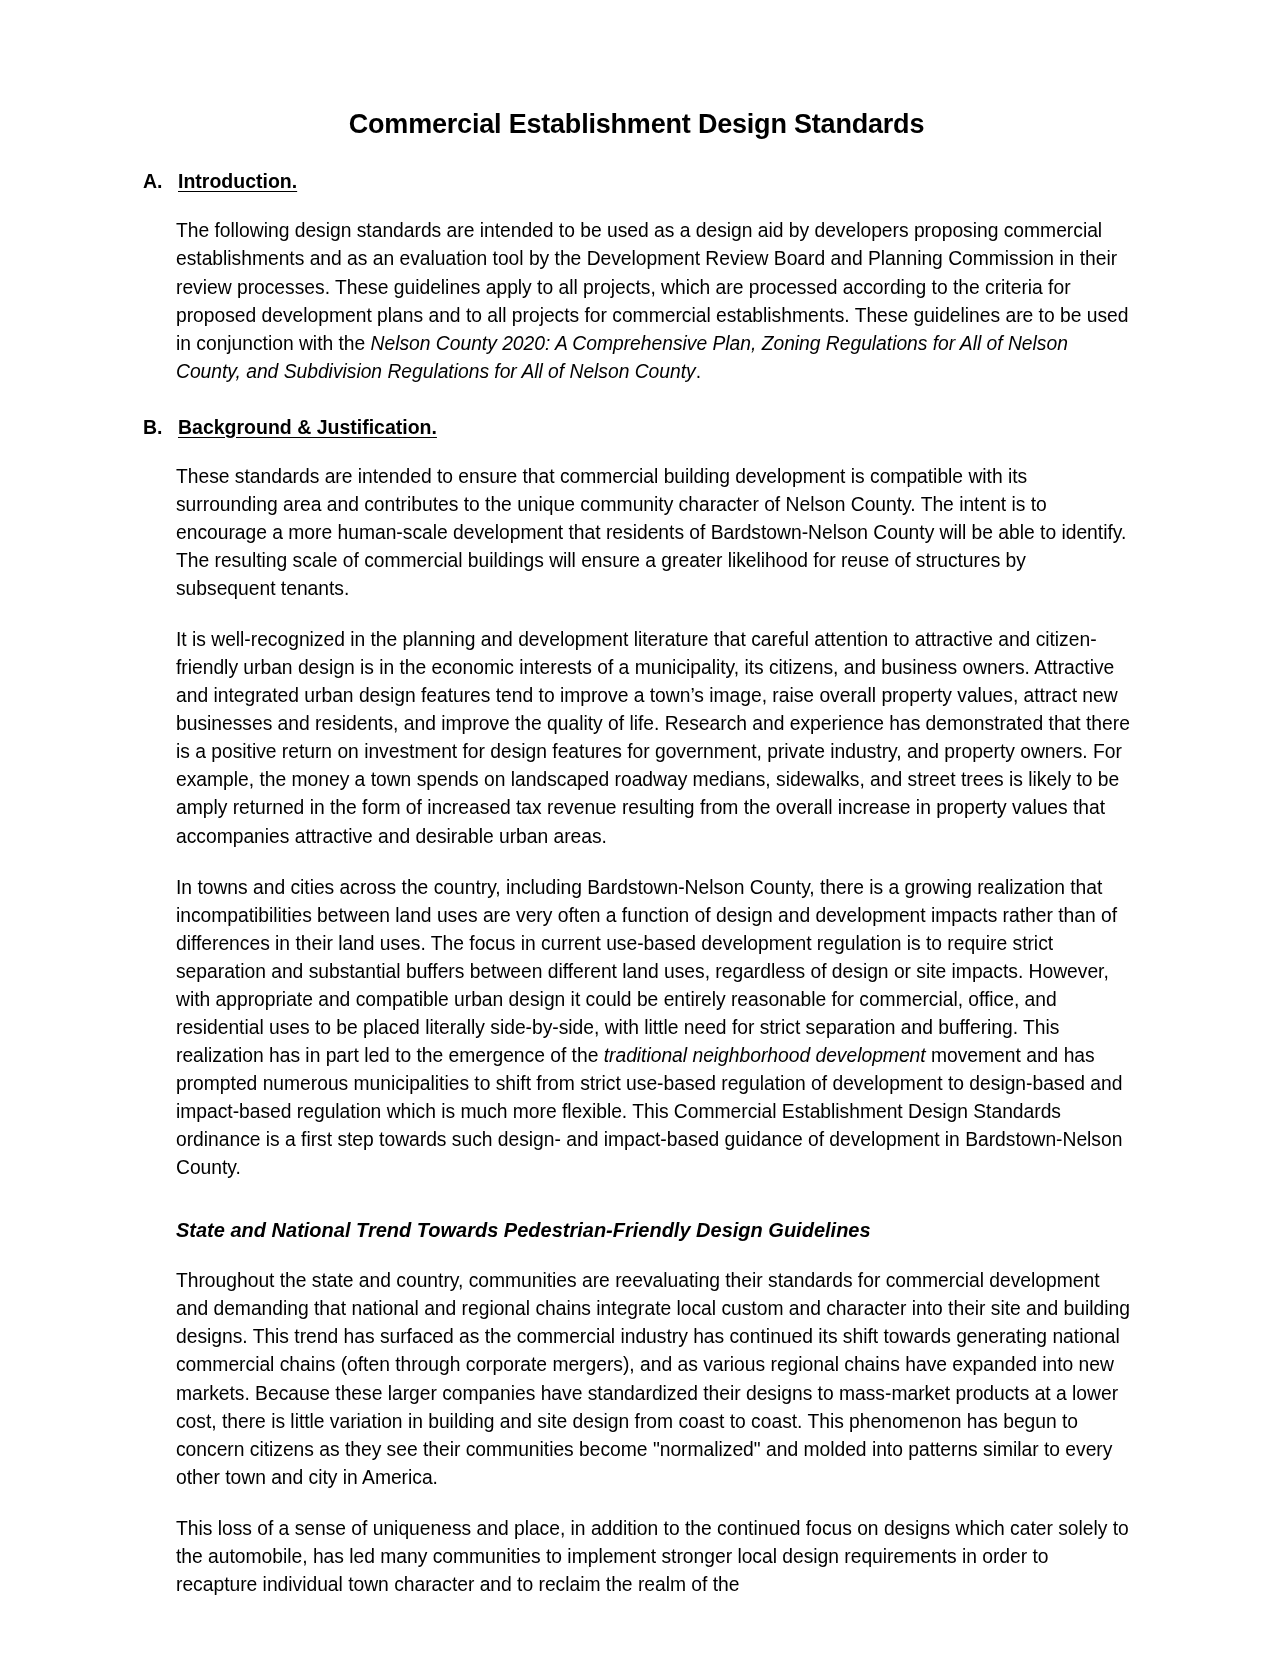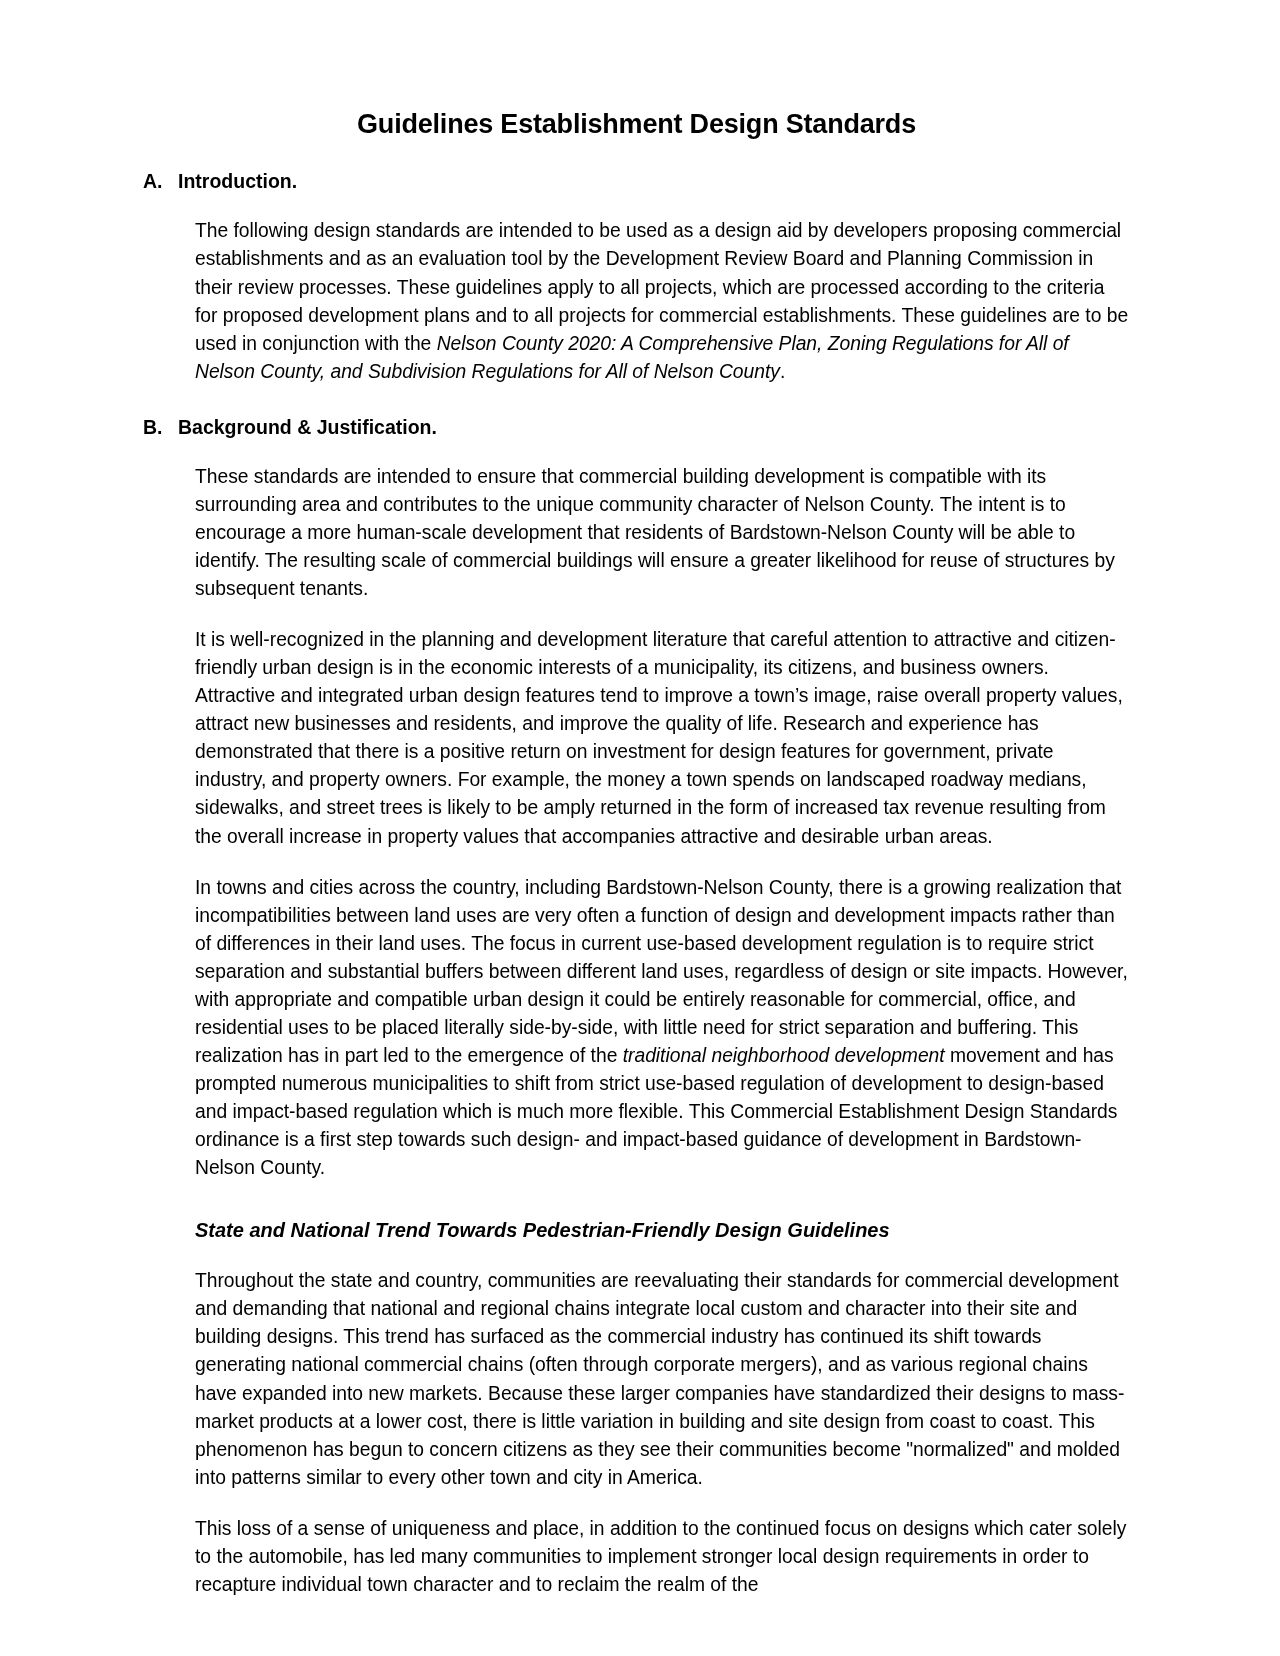--- a/index.html
+++ b/index.html
@@ -35,24 +35,25 @@
     display: flex;
     align-items: baseline;
     font-size: 19.5px;
     font-weight: bold;
   }
   .section-letter {
     width: 35px;
     flex: none;
   }
   .section-title {
+    text-decoration: underline;
     text-underline-offset: 3px;
   }
   .body-block {
-    margin-left: 52px;
+    margin-left: 33px;
   }
   p.para {
     font-size: 19.3px;
     line-height: 1.455;
     margin: 23px 0 0 0;
     text-align: left;
     letter-spacing: -0.02px;
   }
   p.para:first-child {
     margin-top: 24px;
@@ -66,21 +67,21 @@
   }
   .italic {
     font-style: italic;
   }
 </style>
 </head>
 <body>
 
 <div class="page">
 
-  <h1 class="doc-title">Guidelines Establishment Design Standards</h1>
+  <h1 class="doc-title">Commercial Establishment Design Standards</h1>
 
   <div class="section">
     <div class="section-heading">
       <span class="section-letter">A.</span>
       <span class="section-title">Introduction.</span>
     </div>
     <div class="body-block">
       <p class="para">The following design standards are intended to be used as a design aid by developers proposing commercial establishments and as an evaluation tool by the Development Review Board and Planning Commission in their review processes.  These guidelines apply to all projects, which are processed according to the criteria for proposed development plans and to all projects for commercial establishments.  These guidelines are to be used in conjunction with the <span class="italic">Nelson County 2020:  A Comprehensive Plan, Zoning Regulations for All of Nelson County, and Subdivision Regulations for All of Nelson County</span>.</p>
     </div>
   </div>

